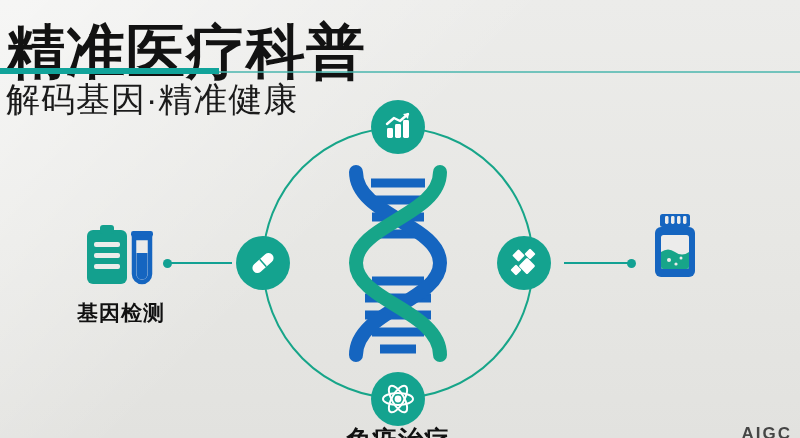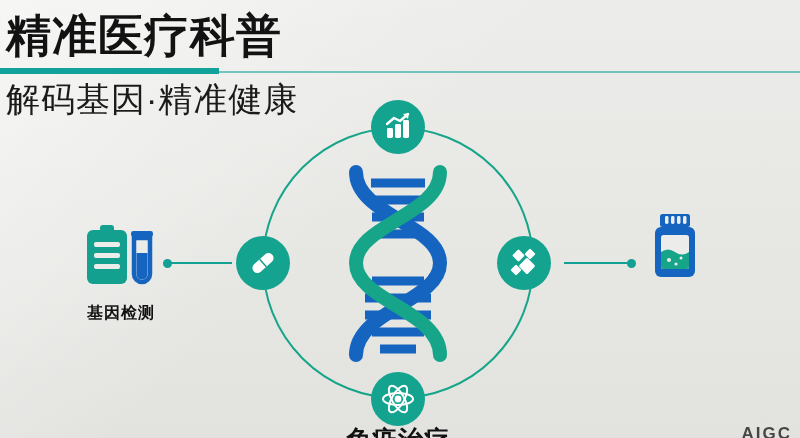--- a/index.html
+++ b/index.html
@@ -18,22 +18,22 @@
       linear-gradient(135deg, rgba(255,255,255,0.55) 0%, rgba(255,255,255,0.0) 45%),
       linear-gradient(to bottom, #ececea 0%, #e7e7e4 55%, #e2e2df 100%);
     font-family: "Liberation Sans", "DejaVu Sans", sans-serif;
     -webkit-font-smoothing: antialiased;
   }
 
   
   #title {
     position: absolute;
     left: 6px;
-    top: 8px;
-    font-size: 45px;
+    top: 24px;
+    font-size: 59px;
     font-weight: bold;
     line-height: 56px;
     color: #121212;
     letter-spacing: 1px;
     white-space: nowrap;
   }
   #rule-thin {
     position: absolute;
     left: 0;
     top: 71px;
@@ -93,21 +93,21 @@
     position: absolute;
     text-align: center;
     width: 190px;
   }
   #side-left  { left: 26px;  top: 222px; }
   #side-right { left: 580px; top: 214px; }
 
   .side-icon { height: 70px; display: flex; align-items: flex-end; justify-content: center; }
   .side-label {
     margin-top: 6px;
-    font-size: 16px;
+    font-size: 21px;
     font-weight: bold;
     color: #111111;
     letter-spacing: 1px;
     line-height: 30px;
     white-space: nowrap;
   }
 
   
   #bottom-label {
     position: absolute;

